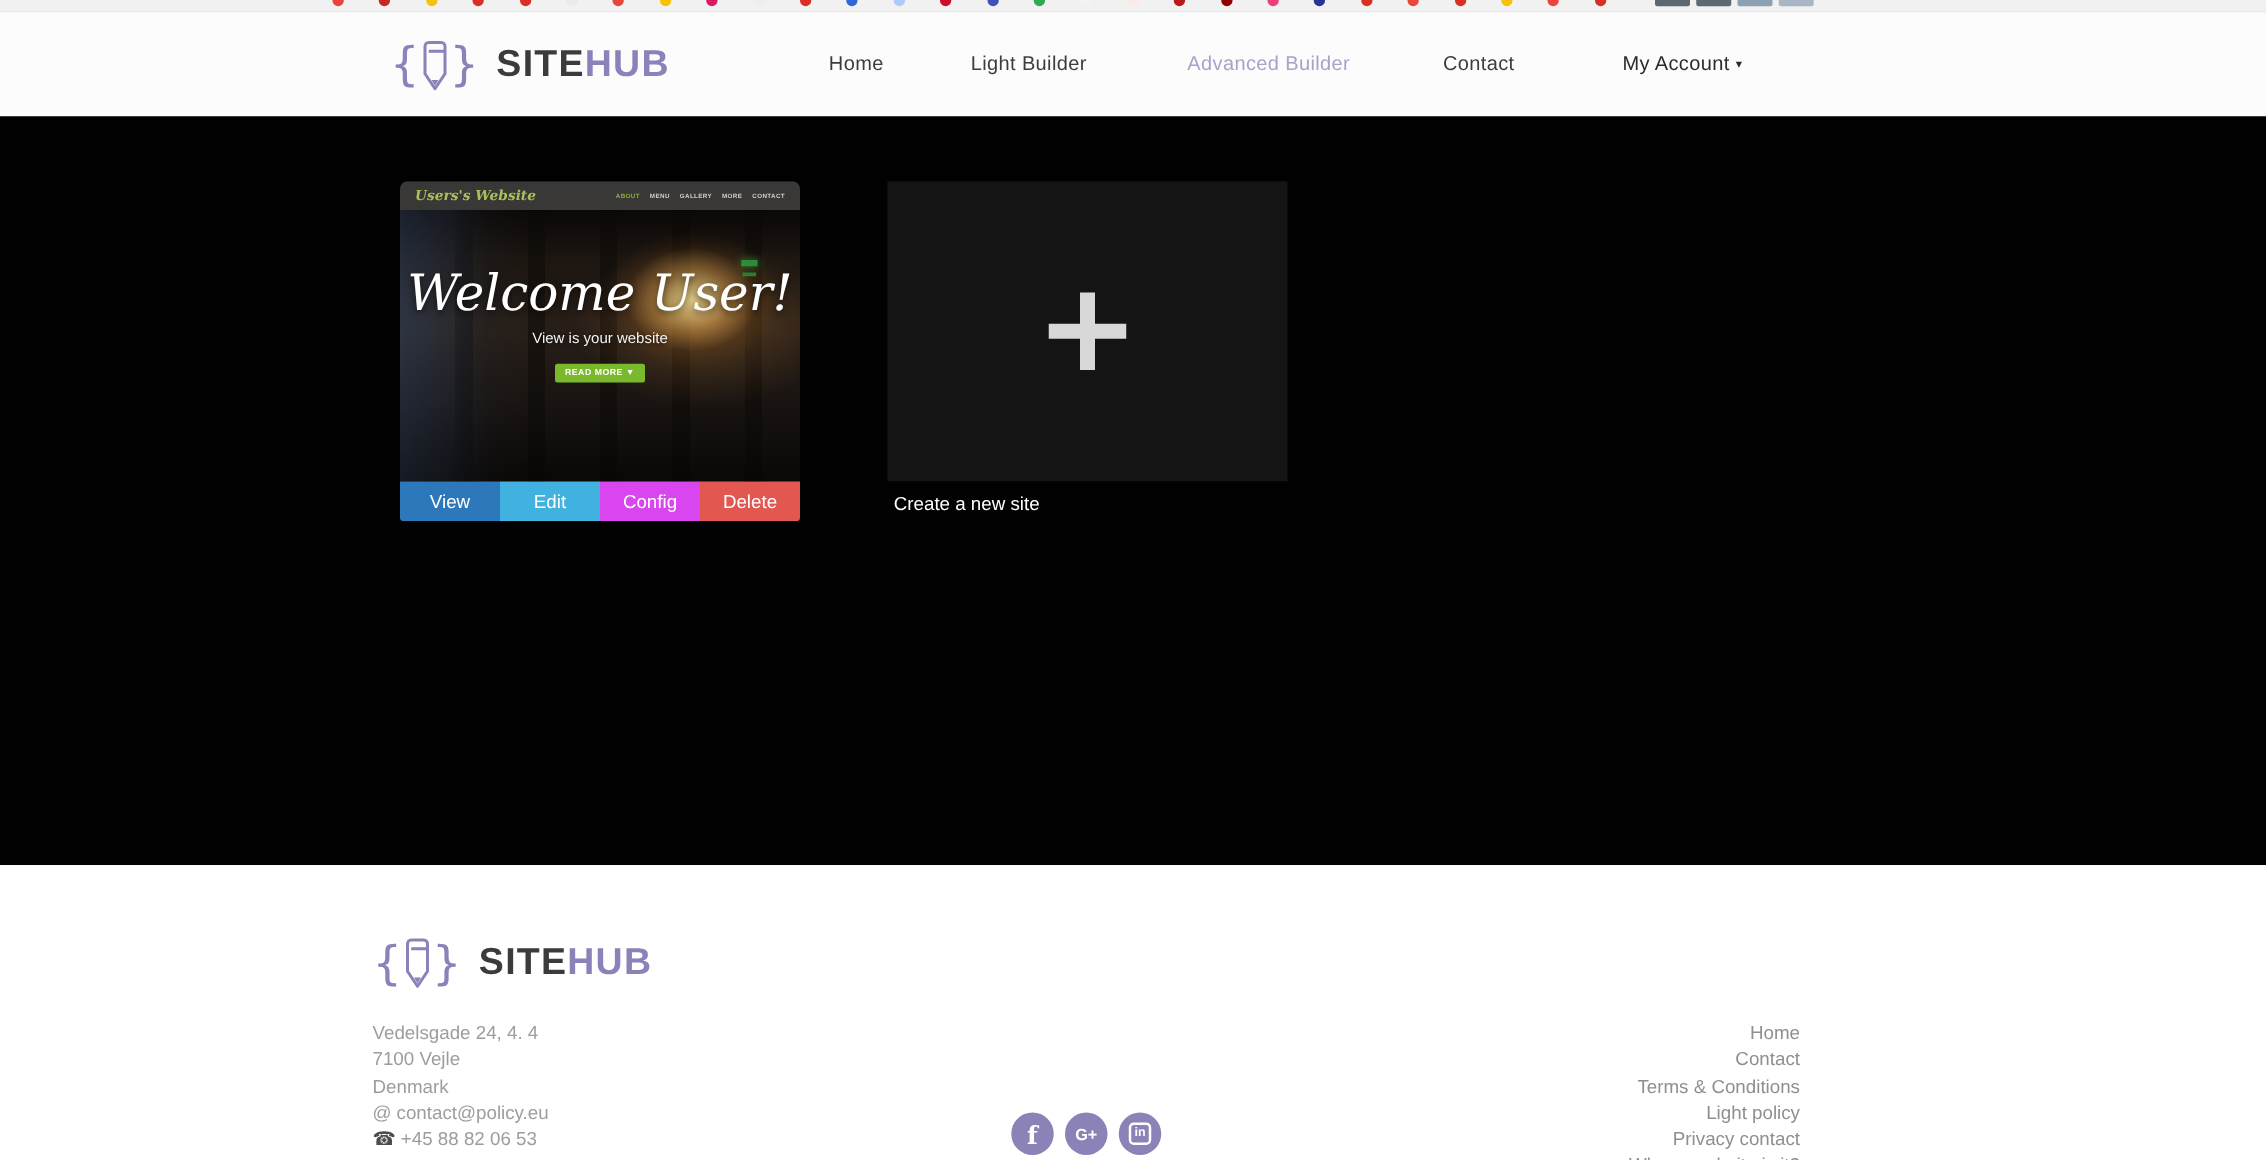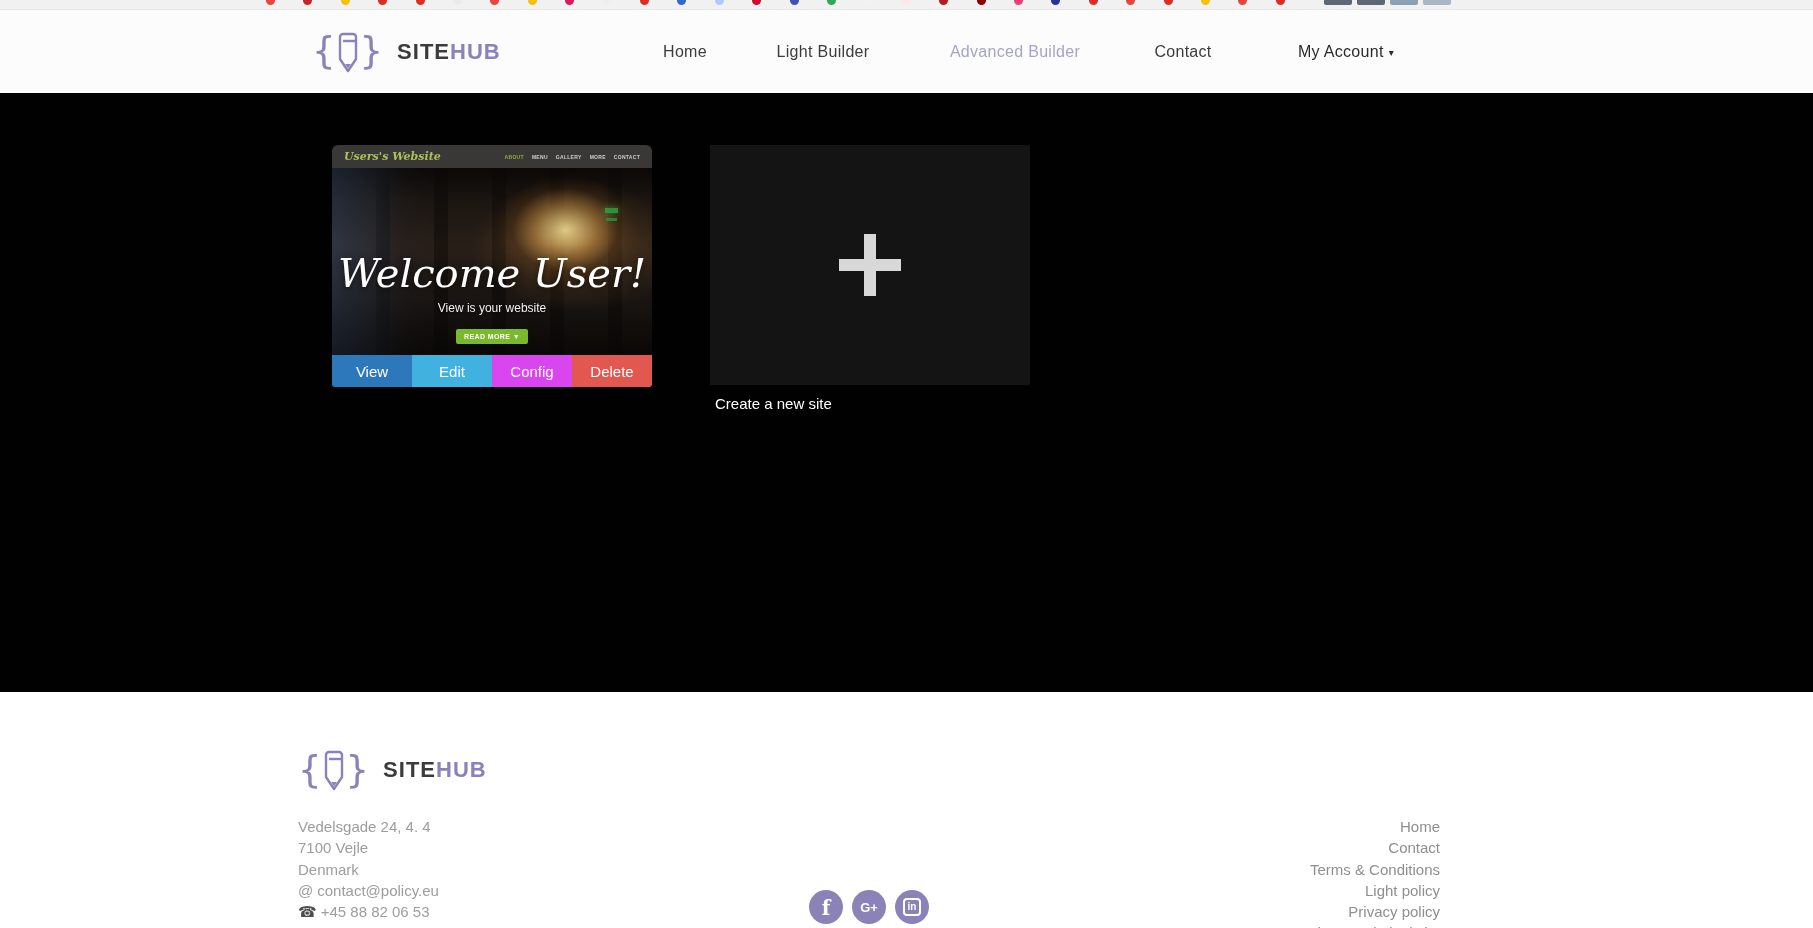--- a/index.html
+++ b/index.html
@@ -13,50 +13,50 @@
   .folder-tab { position:absolute; top:0; height:5px; width:28px; border-radius:0 0 2px 2px; }
 
   
   .header { height:83px; background:#fcfcfc; position:relative; }
   .container { width:1142px; margin-left:298px; position:relative; height:100%; }
   .logo { position:absolute; left:14px; top:50%; transform:translateY(-50%);
           display:flex; align-items:center; cursor:pointer; }
   .brace { font-family:"DejaVu Sans", sans-serif; font-size:37px; font-weight:400;
            color:#8c81b9; line-height:1; }
   .pencil-svg { margin:0 1px; display:block; }
-  .brand-text { margin-left:14px; font-size:22px; font-weight:700; letter-spacing:1px;
+  .brand-text { margin-left:14px; font-size:30px; font-weight:700; letter-spacing:1px;
                 color:#3b3b3b; }
   .brand-text .hub { color:#8c81b9; }
   .header-nav { position:absolute; inset:0; }
   .nav-item { position:absolute; top:50%; transform:translate(-50%,-50%);
               font-size:16px; color:#3c3c3c; letter-spacing:.3px; white-space:nowrap;
               cursor:pointer; }
   .nav-item.active { color:#a6a3c9; }
   .nav-home    { left:387px; }
   .nav-light   { left:525px; }
   .nav-adv     { left:717px; }
   .nav-contact { left:885px; }
   .nav-account { left:1048px; font-size:16px; color:#2b2b2b; }
   .caret { font-size:10px; margin-left:5px; vertical-align:middle; color:#2b2b2b; }
 
   
   .main { position:relative; height:599px; background:#010101; }
 
   
   .site-card { position:absolute; left:22px; top:52px; width:320px;
-               border-radius:6px 6px 3px 3px; overflow:hidden;margin-left:12px; }
+               border-radius:6px 6px 3px 3px; overflow:hidden; }
   .mini-header { height:23px; background:#3a3836; display:flex; align-items:center;
                  padding:0 12px; }
   .mini-title { font-family:"DejaVu Serif", serif; font-style:italic; font-weight:700;
                 font-size:11px; color:#a9c159; }
   .mini-nav { margin-left:auto; display:flex; gap:8px; }
   .mini-nav span { font-size:5px; letter-spacing:.3px; font-weight:700; color:#cfcfcf; }
   .mini-nav span.active { color:#8fae3f; }
-  .mini-hero { position:relative; height:187px; display:flex; flex-direction:column;
-               align-items:center; padding-top:82px;
+  .mini-hero { position:relative; height:217px; display:flex; flex-direction:column;
+               align-items:center; padding-top:44px;
                background:
                  radial-gradient(ellipse 70px 55px at 73% 33%, rgba(255,232,155,.95), rgba(236,172,82,.5) 45%, rgba(130,75,22,.18) 75%, rgba(0,0,0,0) 100%),
                  radial-gradient(ellipse 150px 95px at 76% 42%, rgba(175,115,48,.42), rgba(0,0,0,0) 70%),
                  linear-gradient(90deg, rgba(56,76,108,.55) 0%, rgba(56,76,108,.32) 12%, rgba(42,48,64,.16) 22%, rgba(0,0,0,0) 32%),
                  repeating-linear-gradient(90deg, rgba(0,0,0,0) 0 44px, rgba(13,10,7,.5) 44px 58px),
                  linear-gradient(180deg, #0f0b09 0%, #221a14 18%, #2b211a 45%, #231c18 70%, #120e0b 100%); }
   .mini-hero::after { content:""; position:absolute; inset:0; pointer-events:none;
                background:linear-gradient(180deg, rgba(0,0,0,.28), rgba(0,0,0,.06) 40%, rgba(0,0,0,.45) 100%); }
   .exit-sign { position:absolute; right:34px; top:40px; width:13px; height:5px;
                background:#39c24b; opacity:.85;
@@ -243,17 +243,17 @@
             <span>in</span>
           </span>
         </div>
     </div>
 
     <div class="footer-links">
       <a>Home</a>
       <a>Contact</a>
       <a>Terms &amp; Conditions</a>
       <a>Light policy</a>
-      <a>Privacy policy</a>
+      <a>Privacy contact</a>
       <a>Whose website is it?</a>
     </div>
   </div>
 </div>
 
 </body></html>

